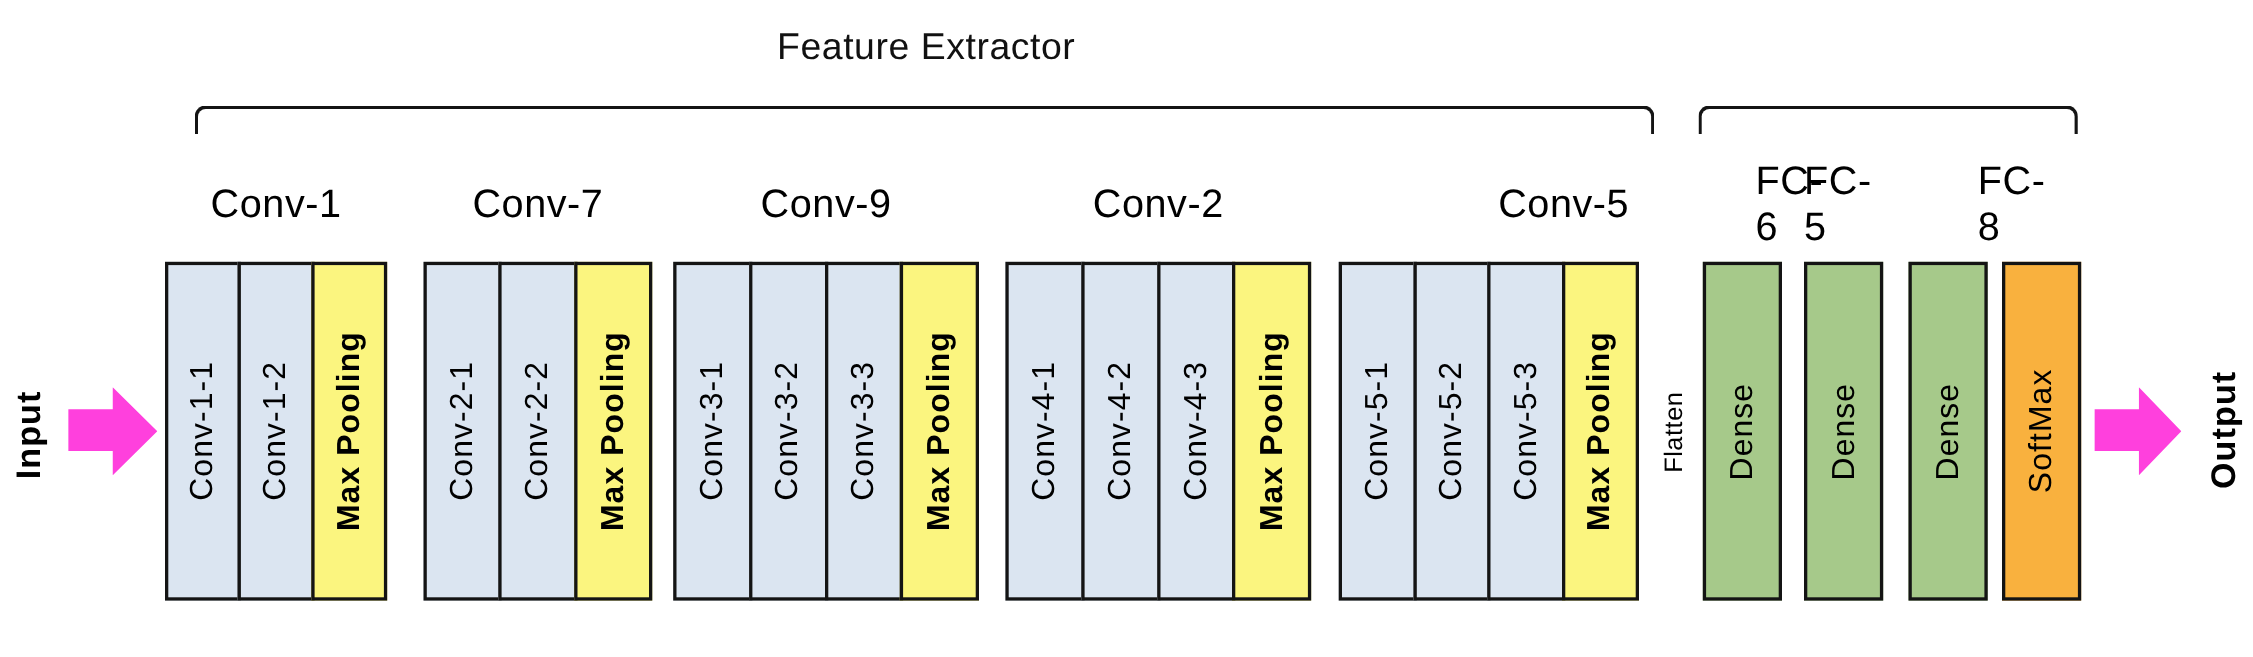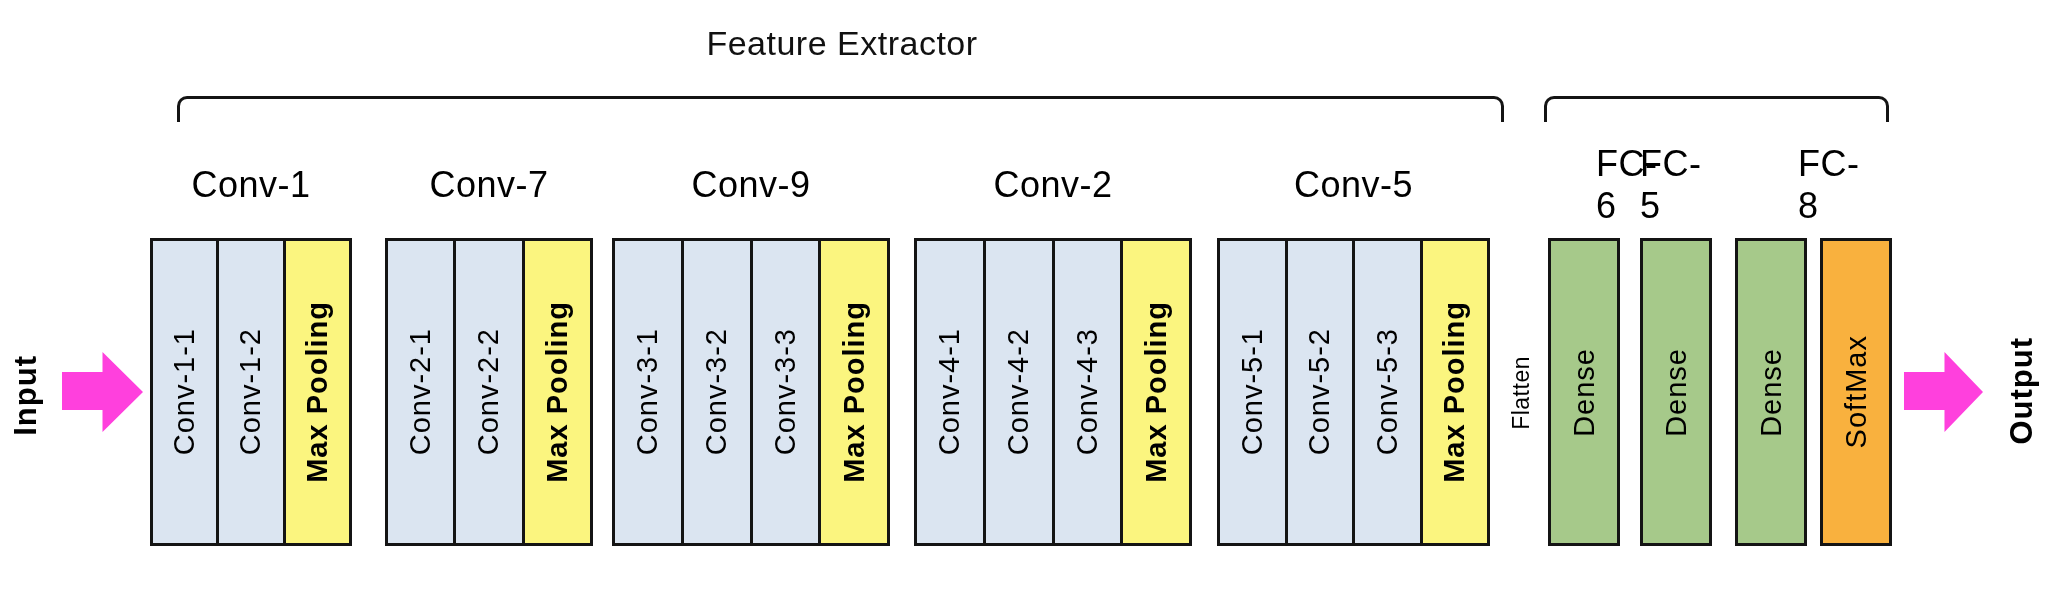--- a/index.html
+++ b/index.html
@@ -131,21 +131,21 @@
         <div class="cell conv">
           <span class="vlabel">Conv-4-2</span>
         </div>
         <div class="cell conv">
           <span class="vlabel">Conv-4-3</span>
         </div>
         <div class="cell pool">
           <span class="vlabel bold">Max Pooling</span>
         </div>
       </div>
-      <div class="group-header" style="left: 1217px; width: 273px;">Conv-5</div>
+      <div class="group-header" style="left: 1285px; width: 273px;">Conv-5</div>
       <div class="block" style="left: 1217px; width: 273px;">
         <div class="cell conv">
           <span class="vlabel">Conv-5-1</span>
         </div>
         <div class="cell conv">
           <span class="vlabel">Conv-5-2</span>
         </div>
         <div class="cell conv">
           <span class="vlabel">Conv-5-3</span>
         </div>

